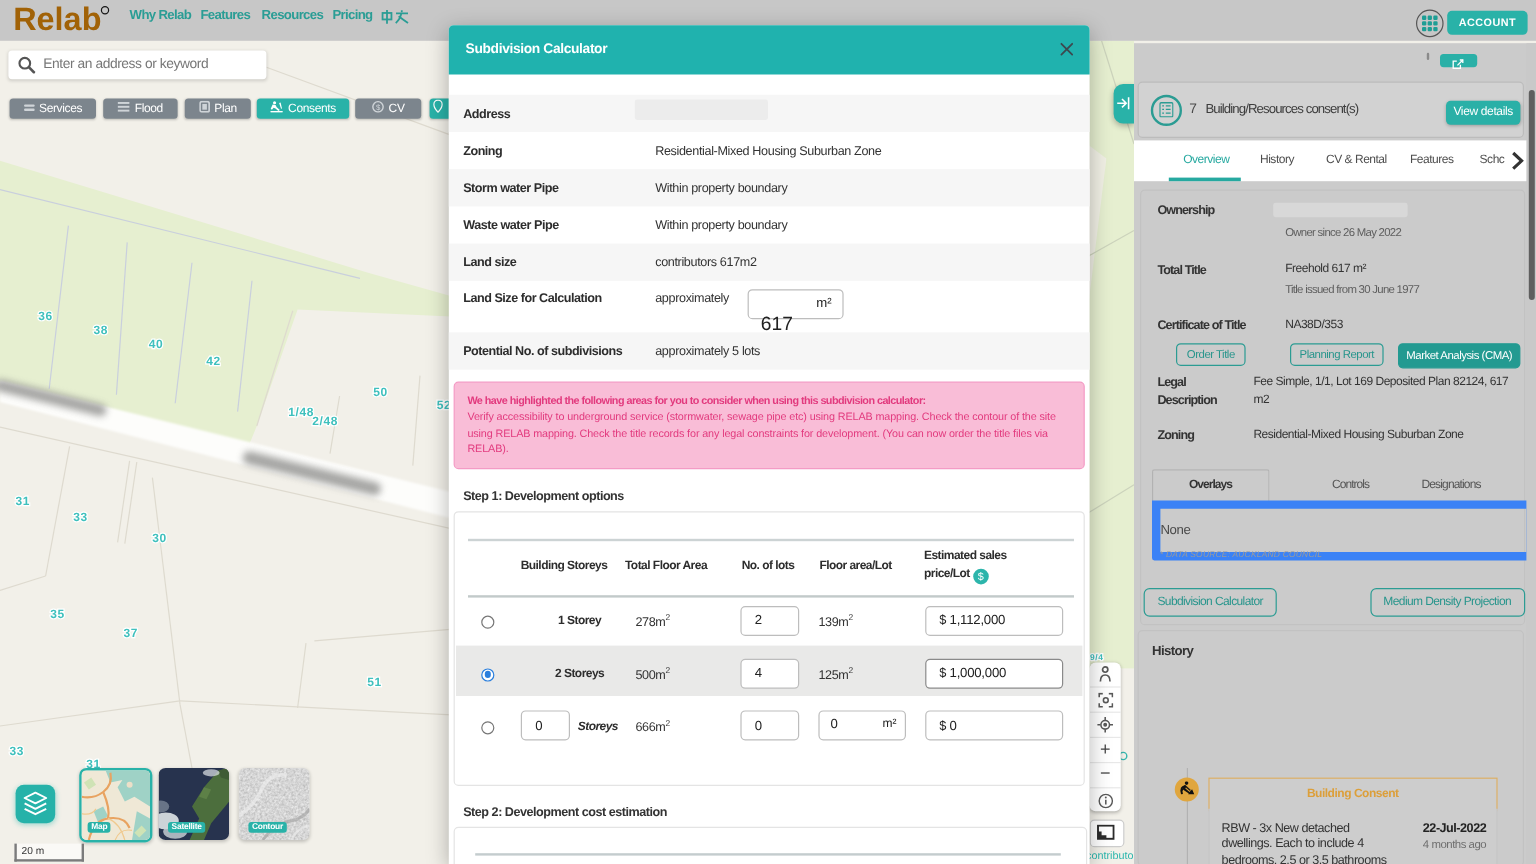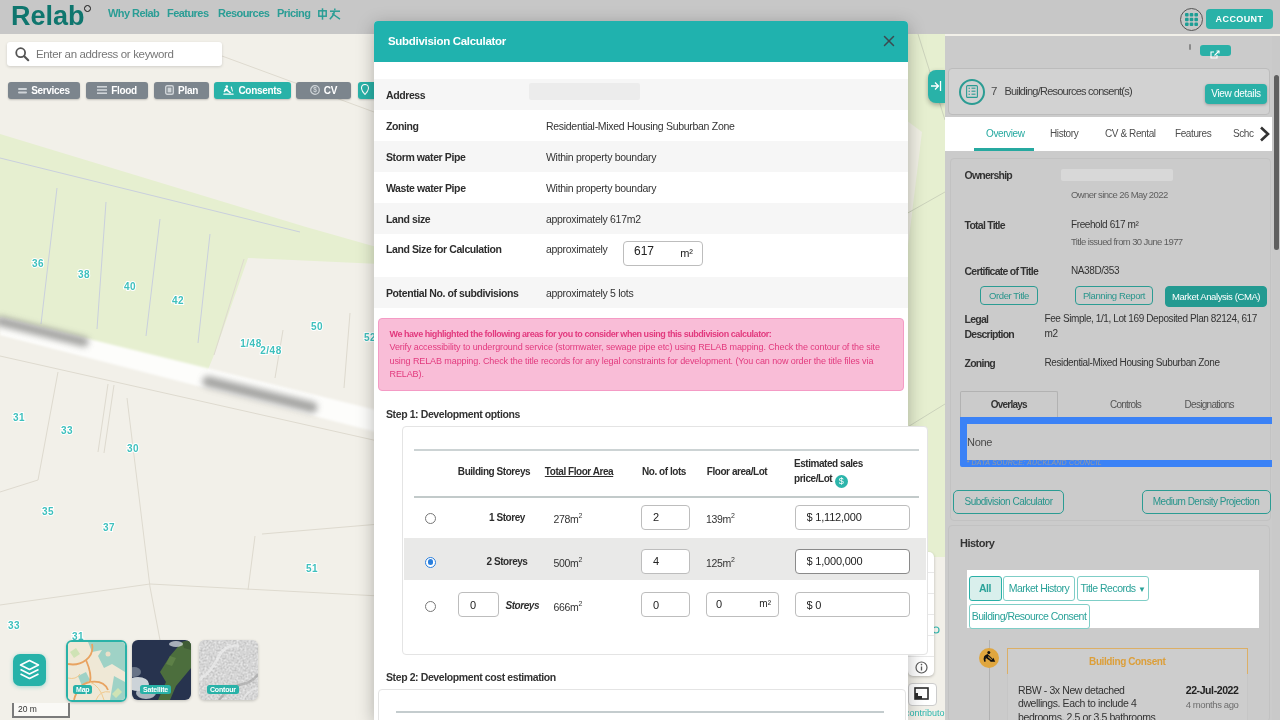--- a/index.html
+++ b/index.html
@@ -1,25 +1,25 @@
 <!DOCTYPE html>
 <html><head>
 <meta charset="utf-8">
 <style>
 html,body{margin:0;padding:0;}
 body{font-family:"Liberation Sans",sans-serif;width:1280px;height:720px;overflow:hidden;position:relative;background:#f2f0e9;}
 .abs{position:absolute;}
 #hdr{position:absolute;left:0;top:0;width:1280px;height:34px;background:#c7c7c7;z-index:3;}
-#logo{position:absolute;left:11px;top:1px;font-size:27px;font-weight:bold;letter-spacing:0px;color:#0f766e;}
+#logo{position:absolute;left:11px;top:1px;font-size:27px;font-weight:bold;letter-spacing:0px;color:#a16207;}
 .nav{position:absolute;top:0;height:27px;line-height:27px;color:#2a9d95;font-weight:bold;font-size:11px;letter-spacing:-0.55px;white-space:nowrap;z-index:4;}
 #gridbtn{position:absolute;left:1180px;top:7.5px;width:21px;height:21px;border:1.3px solid #555;border-radius:50%;z-index:4;}
 #acct{position:absolute;left:1206px;top:9px;width:67px;height:20px;background:#29b2a8;border-radius:4px;color:#fff;font-size:9px;font-weight:bold;letter-spacing:0.4px;text-align:center;line-height:20px;z-index:4;}
 #search{position:absolute;left:7px;top:42px;width:215px;height:24px;background:#fff;border-radius:3px;box-shadow:0 1px 3px rgba(0,0,0,0.15);z-index:4;}
 #search span{position:absolute;left:29px;top:0;line-height:24px;font-size:11.5px;letter-spacing:-0.35px;color:#777;white-space:nowrap;}
-.fbtn{position:absolute;top:82px;height:17px;border-radius:3px;background:#7c858d;color:#fff;font-size:10px;letter-spacing:-0.3px;z-index:4;text-align:center;line-height:17px;box-shadow:0 1px 2px rgba(0,0,0,0.2);white-space:nowrap;font-weight:bold;}
+.fbtn{position:absolute;top:82px;height:17px;border-radius:3px;background:#7c858d;color:#fff;font-size:10px;letter-spacing:-0.3px;z-index:4;text-align:center;line-height:17px;box-shadow:0 1px 2px rgba(0,0,0,0.2);white-space:nowrap;}
 .fbtn svg{vertical-align:-1px;margin-right:4px;}
 .mapnum{font-family:"Liberation Sans",sans-serif;font-size:10px;font-weight:bold;fill:#3fc0bd;stroke:#ffffff;stroke-width:2px;paint-order:stroke;letter-spacing:0.5px;}
 #ctrl{position:absolute;left:908px;top:552px;width:26px;height:124px;background:#fff;border-radius:5px;box-shadow:0 1px 3px rgba(0,0,0,0.25);z-index:2;}
 .cell{position:absolute;left:0;width:26px;height:20px;border-bottom:1px solid #e8e8e8;color:#5a5a5a;text-align:center;}
 #monbtn{position:absolute;left:908px;top:683px;width:27px;height:21px;background:#fff;border:1px solid #ccc;border-radius:4px;z-index:2;}
 #contrib{position:absolute;left:905px;top:708px;font-size:9px;color:#2ab6ad;z-index:2;}
 #layers{position:absolute;left:13px;top:654px;width:33px;height:32px;background:#26b2a9;border-radius:7px;box-shadow:0 1px 4px rgba(38,178,169,0.4);z-index:4;}
 .thumb{position:absolute;top:640px;width:59px;height:60px;border-radius:6px;overflow:hidden;z-index:4;box-shadow:0 1px 3px rgba(0,0,0,0.2);}
 .tlabel{position:absolute;bottom:6px;left:5px;background:#29b2a8;color:#fff;font-size:7px;font-weight:bold;border-radius:2.5px;padding:1px 3px;z-index:5;letter-spacing:-0.2px;}
 #scale{position:absolute;left:12px;top:703px;width:54px;height:13px;border:2px solid #7b7b7b;border-top:none;background:rgba(255,255,255,0.6);z-index:4;}
@@ -27,21 +27,21 @@
 #sidetab{position:absolute;left:928px;top:70px;width:17px;height:33px;background:#29b2a8;border-radius:8px 0 0 8px;box-shadow:0 2px 5px rgba(0,0,0,0.3);z-index:5;}
 #modal{position:absolute;left:374px;top:21px;width:534px;height:699px;background:#fff;border-radius:4px 4px 0 0;box-shadow:0 4px 18px rgba(0,0,0,0.28);z-index:10;}
 #mhead{position:absolute;left:0;top:0;width:534px;height:41px;background:#20b2ae;border-radius:4px 4px 0 0;}
 #mtitle{position:absolute;left:14px;top:14px;font-size:11.5px;font-weight:bold;color:#fff;letter-spacing:-0.3px;}
 .mrow{position:absolute;left:0;width:534px;height:31px;}
 .stripe{background:#f6f6f6;}
 .mlab{position:absolute;left:12px;top:10px;font-size:10.5px;font-weight:bold;color:#2d2d2d;letter-spacing:-0.4px;white-space:nowrap;}
 .mval{position:absolute;left:172px;top:10px;font-size:10.5px;color:#333;letter-spacing:-0.3px;white-space:nowrap;}
 #pink{position:absolute;left:3.5px;top:296.5px;width:502px;height:52px;background:#f9bdd7;border:1px solid #f49bc5;border-radius:4px;padding:9.5px 11px;font-size:9px;letter-spacing:-0.1px;line-height:13.4px;color:#e23a7e;}
 #pink b{letter-spacing:-0.45px;}
-#s1box{position:absolute;left:4px;top:405px;width:524px;height:227px;border:1px solid #e4e4e4;border-radius:4px;background:#fff;margin-left:24px;}
+#s1box{position:absolute;left:4px;top:405px;width:524px;height:227px;border:1px solid #e4e4e4;border-radius:4px;background:#fff;}
 .th{position:absolute;font-size:10px;font-weight:bold;color:#2d2d2d;text-align:center;letter-spacing:-0.45px;white-space:nowrap;}
 .trow{position:absolute;left:1px;width:522px;height:41px;}
 .tval{position:absolute;font-size:10.5px;color:#333;letter-spacing:-0.3px;}
 .tval sup{font-size:7px;}
 .tin{position:absolute;height:23px;border:1px solid #bdbdbd;border-radius:4px;background:#fff;font-family:"Liberation Sans",sans-serif;font-size:11px;color:#222;padding:0 0 0 11px;margin:0;letter-spacing:-0.2px;}
 .radio{position:absolute;width:9px;height:9px;border:1.6px solid #777;border-radius:50%;background:#fff;}
 .radio.sel{border-color:#2a7fdd;}
 .radio.sel::after{content:"";position:absolute;left:1.6px;top:1.6px;width:5.8px;height:5.8px;border-radius:50%;background:#2a7fdd;}
 #inf{display:inline-block;width:13px;height:13px;border-radius:50%;background:#2cb5ab;color:#fff;font-size:9px;font-weight:normal;text-align:center;line-height:13px;vertical-align:-2px;}
 #panel{position:absolute;left:945px;top:36px;width:335px;height:684px;background:#cbcbcb;z-index:6;font-family:"Liberation Sans",sans-serif;}
@@ -338,46 +338,46 @@
 <div class="mrow stripe" style="top:119.5px;">
       <span class="mlab">Storm water Pipe</span>
       <span class="mval">Within property boundary</span>
     </div>
 <div class="mrow" style="top:150.5px;">
       <span class="mlab">Waste water Pipe</span>
       <span class="mval">Within property boundary</span>
     </div>
 <div class="mrow stripe" style="top:181.5px;">
       <span class="mlab">Land size</span>
-      <span class="mval">approximately 617m2</span>
+      <span class="mval">contributors 617m2</span>
     </div>
 <div class="mrow" style="top:212.5px;height:43px;">
       <span class="mlab" style="top:9px;">Land Size for Calculation</span>
       <span class="mval" style="top:9px;">approximately</span>
 <div style="position:absolute;left:249px;top:7px;width:78px;height:23px;border:1px solid #bdbdbd;border-radius:4px;background:#fff;">
-        <span style="position:absolute;left:10px;top:2px;font-size:12px;color:#222;">617</span>
+        <span style="position:absolute;left:10px;top:20px;font-size:16px;color:#222;">617</span>
         <span style="position:absolute;right:9px;top:5px;font-size:11px;color:#222;">m²</span>
       </div>
     </div>
 <div class="mrow stripe" style="top:255.5px;">
       <span class="mlab">Potential No. of subdivisions</span>
       <span class="mval">approximately 5 lots</span>
     </div>
 
 <div id="pink"><b>We have highlighted the following areas for you to consider when using this subdivision calculator:</b><br>
 Verify accessibility to underground service (stormwater, sewage pipe etc) using RELAB mapping. Check the contour of the site<br>
 using RELAB mapping. Check the title records for any legal constraints for development. (You can now order the title files via<br>
 RELAB).</div>
 
 <div style="position:absolute;left:12px;top:387px;font-size:10.5px;font-weight:bold;color:#333;letter-spacing:-0.4px;">Step 1: Development options</div>
 <div id="s1box">
 <div style="position:absolute;left:10.5px;top:22.4px;width:505px;height:1.5px;background:#ccd3d4;"></div>
 <div style="position:absolute;left:10.5px;top:69.1px;width:505px;height:1.5px;background:#c2caca;"></div>
 <div class="th" style="left:31px;top:39px;width:120px;">Building Storeys</div>
-<div class="th" style="left:126px;top:39px;width:100px;text-decoration:underline;">Total Floor Area</div>
+<div class="th" style="left:126px;top:39px;width:100px;">Total Floor Area</div>
 <div class="th" style="left:201px;top:39px;width:120px;">No. of lots</div>
 <div class="th" style="left:274px;top:39px;width:120px;">Floor area/Lot</div>
 <div class="th" style="left:391px;top:31px;width:100px;text-align:left;">Estimated sales</div>
 <div class="th" style="left:391px;top:46px;width:70px;text-align:left;">price/Lot <span id="inf">$</span></div>
 
 <div class="trow" style="top:69px;">
 <span class="radio" style="left:21px;top:17px;"></span>
 <div class="th" style="left:43px;top:16px;width:120px;">1 Storey</div>
 <span class="tval" style="left:149.5px;top:16px;">278m<sup>2</sup></span>
 <input class="tin" style="left: 237px; top: 8.5px; width: 36px;" value="2">
@@ -479,26 +479,20 @@
 <span style="position:absolute;left:137.5px;top:240px;font-size:10px;letter-spacing:-0.8px;color:#555;margin-left:22px;">Controls</span>
 <span style="position:absolute;left:234px;top:240px;font-size:10px;letter-spacing:-0.7px;color:#555;">Designations</span>
 <div style="position:absolute;left:9.5px;top:258px;width:305px;height:36px;border:7px solid #3b82f6;border-radius:0 2px 2px 2px;text-align:left;line-height:36px;font-size:11px;letter-spacing:-0.3px;color:#4a4a4a;">None</div>
 <span style="position:absolute;left:16px;top:300px;font-size:7px;font-style:italic;color:#9b9b9b;letter-spacing:0.2px;">* DATA SOURCE: AUCKLAND COUNCIL</span>
 <div class="obtn2" style="left:2.5px;top:331px;width:109px;">Subdivision Calculator</div>
 <div class="obtn2" style="left:191px;top:331px;width:127px;">Medium Density Projection</div>
 </div>
 
 <div id="hcard">
 <span style="position:absolute;left:11px;top:11px;font-size:11px;letter-spacing:-0.5px;font-weight:bold;color:#333;">History</span>
-<div style="position:absolute;left:18px;top:44px;width:292px;height:58px;background:#fff;">
-<div class="chip" style="left:1.5px;top:6px;width:31px;background:#d9efec;font-weight:bold;">All</div>
-<div class="chip" style="left:36px;top:6px;width:70px;border-color:#7fcec7;">Market History</div>
-<div class="chip" style="left:110px;top:6px;width:70px;border-color:#7fcec7;">Title Records <span style="font-size:8px;">▼</span></div>
-<div class="chip" style="left:1.5px;top:34px;width:119px;border-color:#7fcec7;">Building/Resource Consent</div>
-</div>
 <div style="position:absolute;left:40px;top:114px;width:1px;height:81px;background:#b2b2b2;"></div>
 <div style="position:absolute;left:29.5px;top:122px;width:20px;height:20px;border-radius:50%;background:#e0a63e;">
 <svg width="14" height="13" viewBox="0 0 14 13" style="margin:3px 0 0 3px;">
           <g fill="#111">
 <circle cx="6.8" cy="1.6" r="1.5"></circle>
 <path d="M2.2 5.2 Q3.6 3.4 5.6 3.6 L6.6 4.4 L5.8 6.0 L9.8 9.4 L9.0 10.4 L4.6 7.6 Z"></path>
 <path d="M2.2 5.0 L4.2 6.8 L3.4 8.4 L3.8 10.6 L2.2 10.8 L1.6 8.0 Z"></path>
 <path d="M4.4 3.8 L9.6 8.2 L10.4 7.4 L5.6 3.0 Z" opacity="0.9"></path>
 <path d="M8.2 10.8 L13.2 10.8 L11.4 6.8 Q10.2 8.2 9.4 8.8 Z"></path>
 </g>

